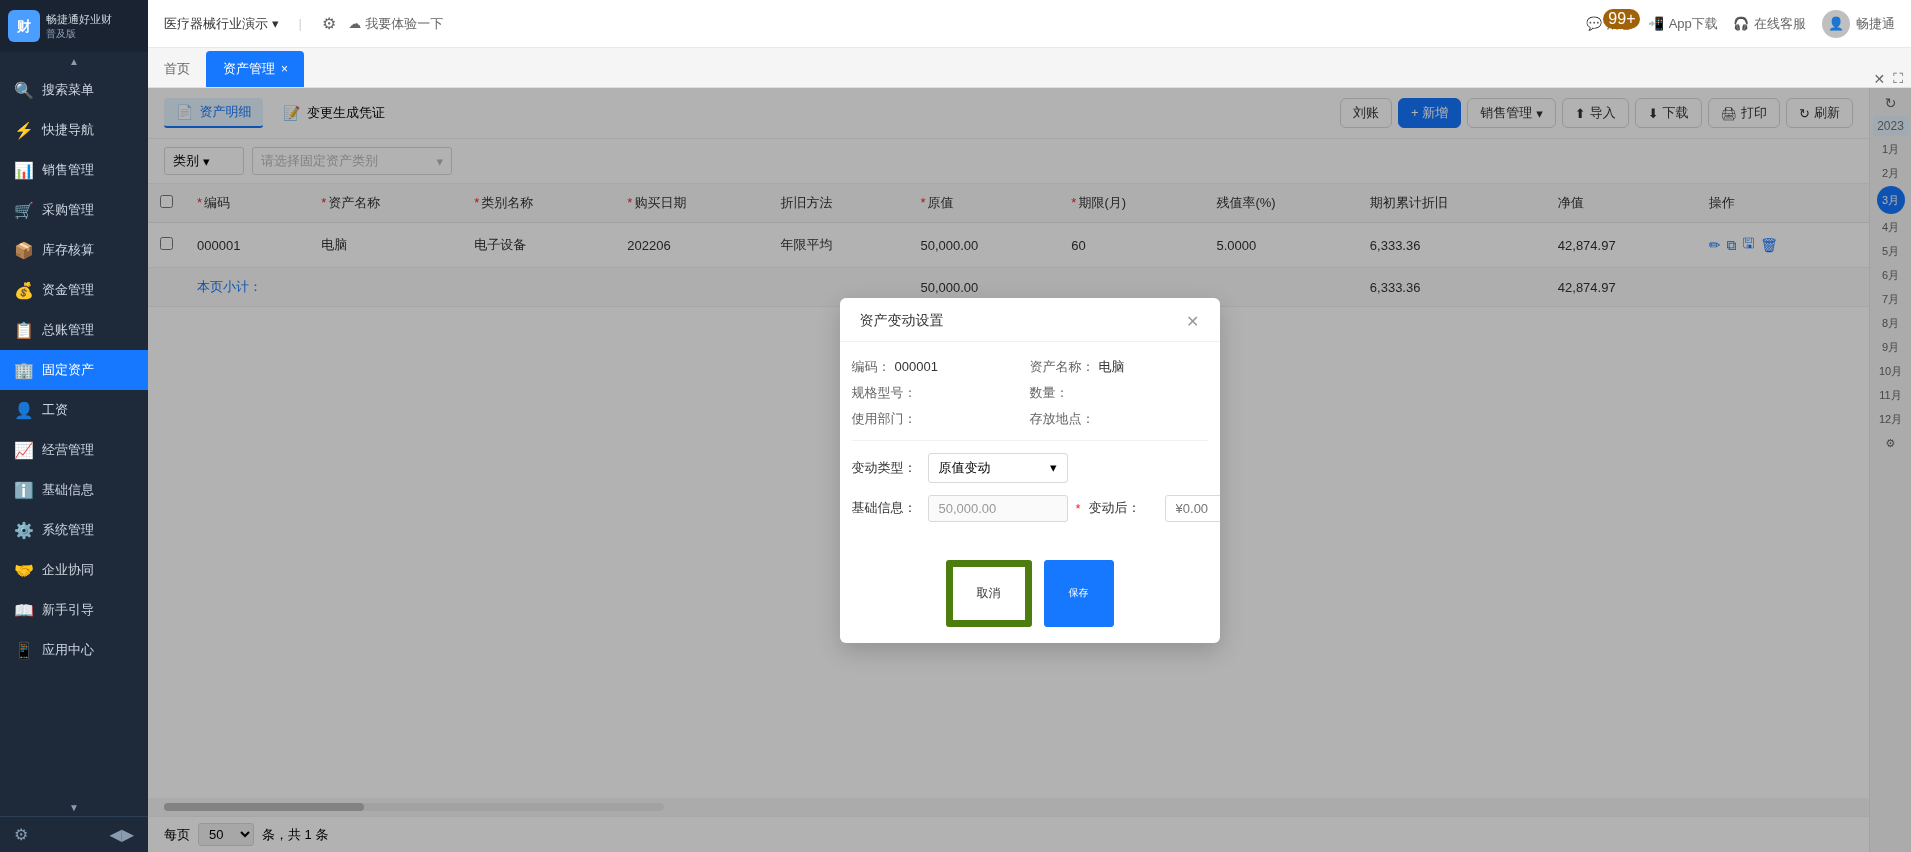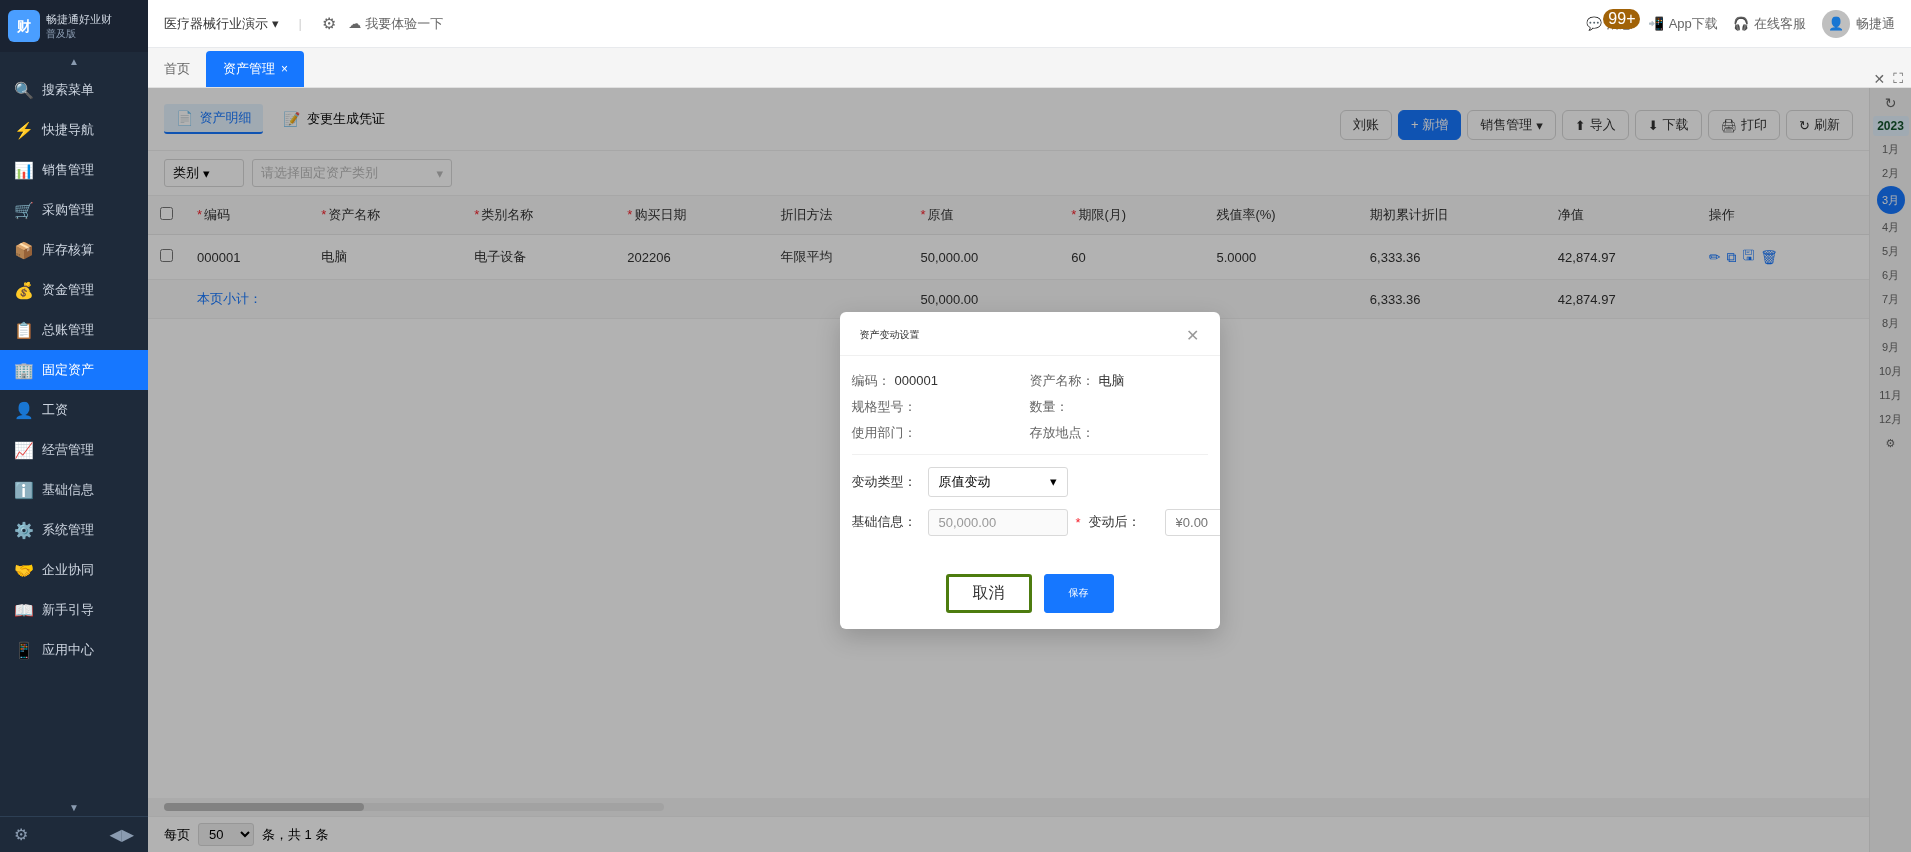--- a/index.html
+++ b/index.html
@@ -228,21 +228,20 @@
       display: inline-flex;
       align-items: center;
       gap: 4px;
       padding: 5px 12px;
       border-radius: 6px;
       cursor: pointer;
       font-size: 13px;
       border: 1px solid #d9d9d9;
       background: #fff;
       color: #333;
-      margin-top: 12px;
     }
     .btn-primary { background: #1677ff; color: #ffffff; border-color: #1677ff; }
     .btn-default { background: #fff; color: #333; border-color: #d9d9d9; }
 
     
     .filter-row {
       display: flex;
       align-items: center;
       padding: 8px 16px;
       gap: 8px;
@@ -321,21 +320,21 @@
       cursor: pointer;
       border-radius: 3px;
     }
     .date-item.active-month {
       background: #1677ff;
       color: #fff;
       border-radius: 50%;
       width: 28px;
       height: 28px;
     }
-    .date-item.year-label { color: #14532d; font-weight: bold; font-size: 12px; background: #e6f4ff; border-radius: 3px; width: 36px; height: 20px; }
+    .date-item.year-label { color: #737373; font-weight: normal; font-size: 12px; background: #e6f4ff; border-radius: 3px; width: 36px; height: 20px; }
 
     
     .bottom-bar {
       height: 36px;
       background: #fff;
       border-top: 1px solid #f0f0f0;
       display: flex;
       align-items: center;
       padding: 0 16px;
       gap: 8px;
@@ -368,21 +367,21 @@
       box-shadow: 0 8px 24px rgba(0,0,0,0.18);
       overflow: hidden;
     }
     .dialog-header {
       display: flex;
       align-items: center;
       justify-content: space-between;
       padding: 14px 20px 10px;
       border-bottom: 1px solid #f0f0f0;
     }
-    .dialog-title { font-size: 10px; font-weight: 500; color: #333; }
+    .dialog-title { font-size: 14px; font-weight: 500; color: #333; }
     .dialog-close { cursor: pointer; color: #999; font-size: 16px; }
     .dialog-body { padding: 16px 12px; }
     .dialog-info-grid {
       display: grid;
       grid-template-columns: 1fr 1fr;
       gap: 8px 0;
       margin-bottom: 12px;
     }
     .dialog-info-item { display: flex; align-items: center; gap: 4px; font-size: 13px; color: #333; }
     .dialog-info-label { color: #666; white-space: nowrap; }
@@ -410,27 +409,27 @@
       min-width: 140px;
     }
     .dialog-input.readonly { background: #fafafa; color: #999; }
     .dialog-footer {
       display: flex;
       justify-content: center;
       gap: 12px;
       padding: 10px 20px 16px;
     }
     .btn-cancel {
-      padding: 6px 24px;
-      border: 3px solid #4d7c0f;
+      padding: 18px 24px;
+      border: 7px solid #4d7c0f;
       border-radius: 3px;
       background: #fff;
       color: #333;
       cursor: pointer;
-      font-size: 16px;
+      font-size: 12px;
     }
     .btn-save {
       padding: 6px 24px;
       border: 1px solid #1677ff;
       border-radius: 3px;
       background: #1677ff;
       color: #fff;
       cursor: pointer;
       font-size: 10px;
     }

